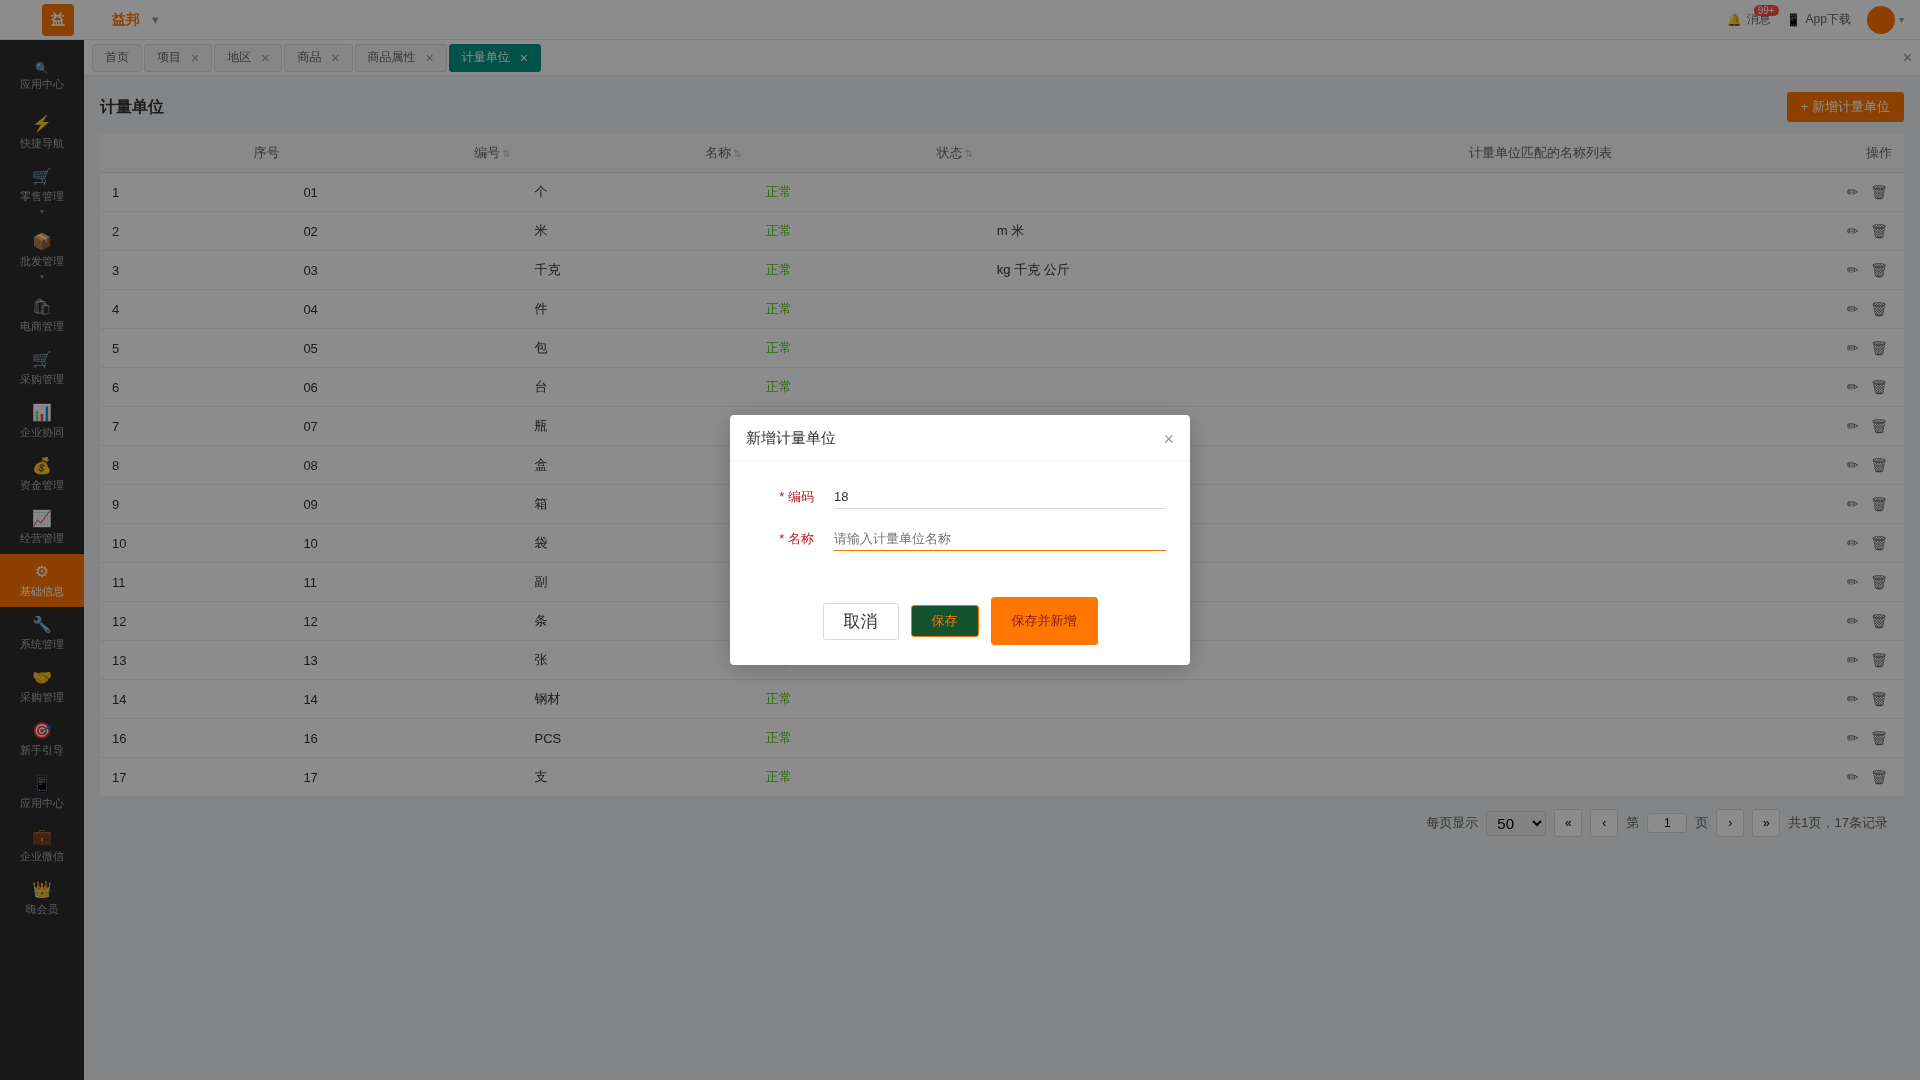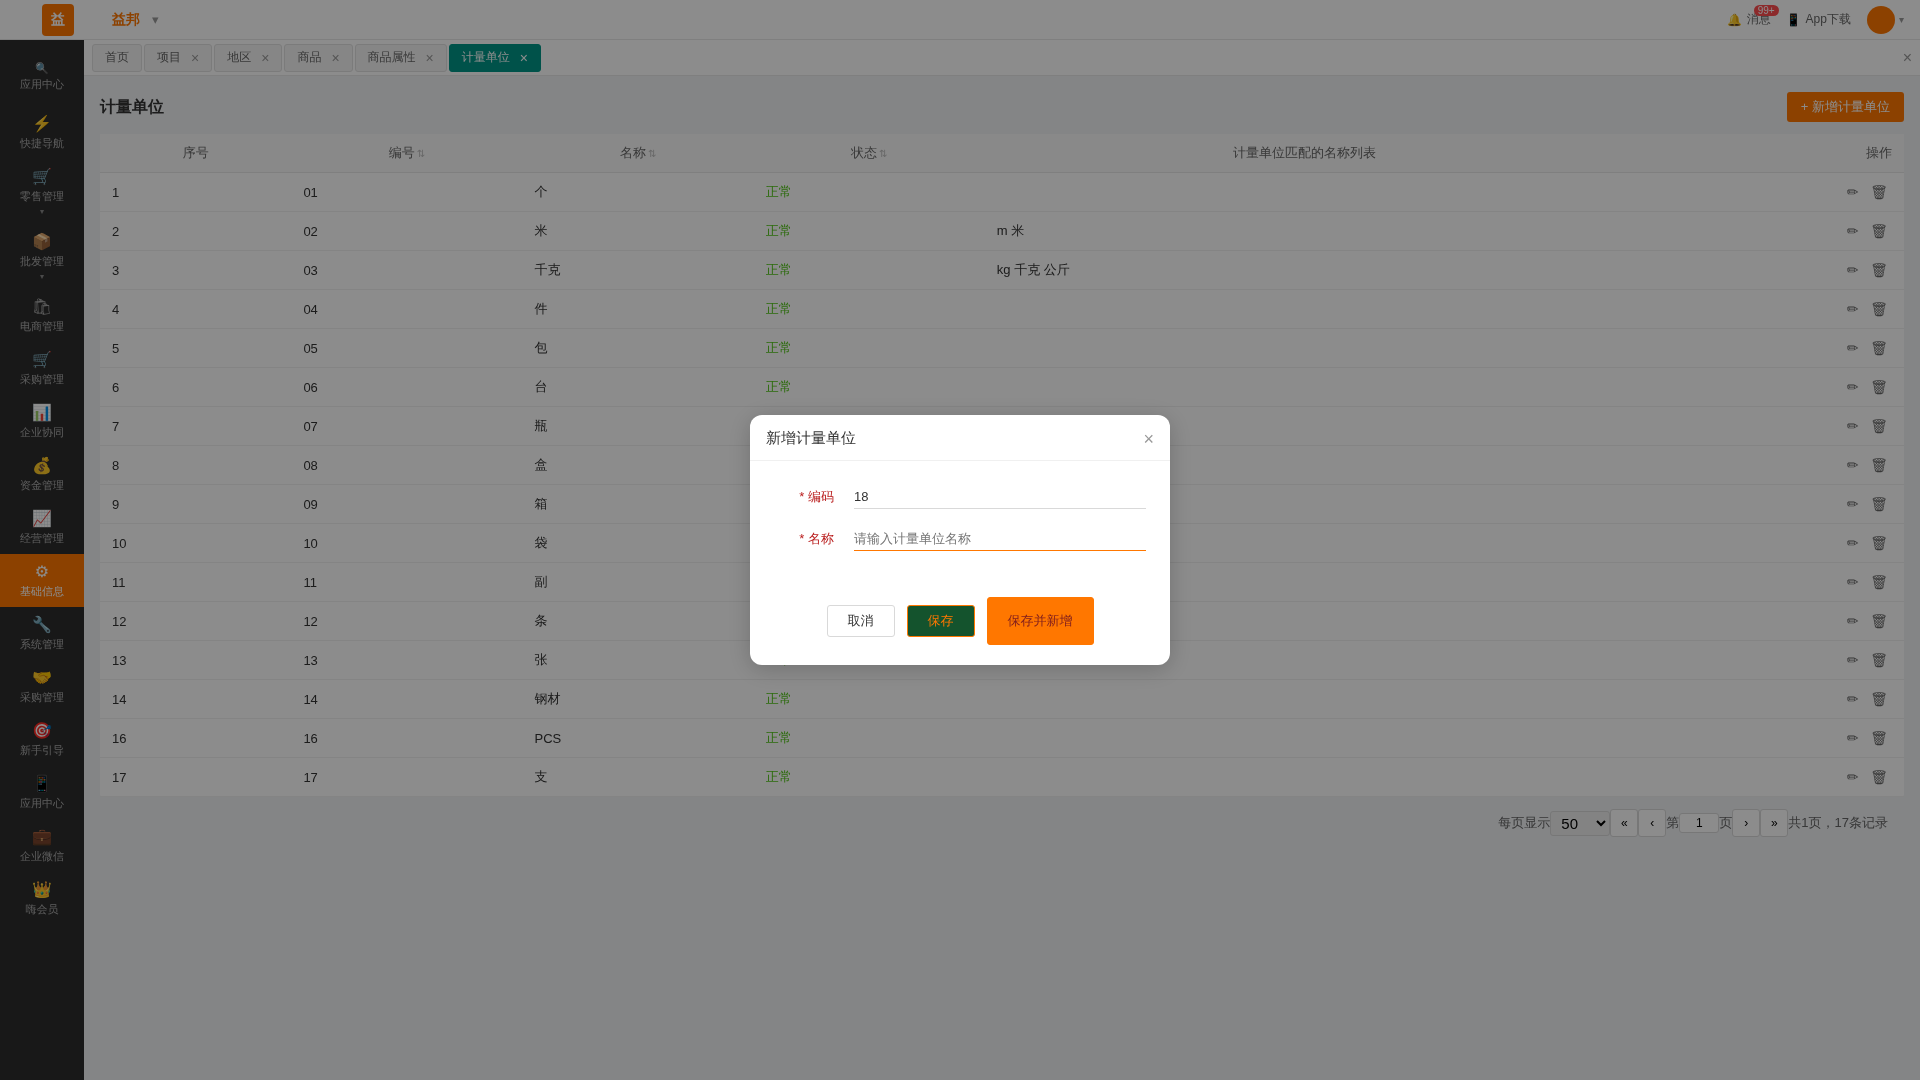--- a/index.html
+++ b/index.html
@@ -40,47 +40,47 @@
     
     .page-content { flex: 1; padding: 16px; overflow-y: auto; position: relative; }
     .page-header { display: flex; align-items: center; justify-content: space-between; margin-bottom: 12px; }
     .page-title { font-size: 16px; font-weight: bold; color: #333; }
     .add-btn { background: #ff7700; color: white; border: none; padding: 6px 14px; border-radius: 3px; cursor: pointer; font-size: 13px; }
 
     
     .table-container { background: white; border-radius: 3px; }
     table { width: 100%; border-collapse: collapse; }
     thead tr { background: #fafafa; border-bottom: 1px solid #e8e8e8; }
-    th { padding: 10px 12px; text-align: center; font-weight: 500; color: #666; font-size: 13px; border-bottom: 1px solid #e8e8e8; white-space: nowrap; }
+    th { padding: 10px 12px; text-align: right; font-weight: 500; color: #666; font-size: 13px; border-bottom: 1px solid #e8e8e8; white-space: nowrap; }
     td { padding: 9px 12px; font-size: 13px; border-bottom: 1px solid #f0f0f0; color: #333; }
     .sort-icon { color: #bbb; font-size: 10px; margin-left: 2px; }
     .status-normal { color: #52c41a; }
     .action-btn { background: none; border: none; cursor: pointer; padding: 2px 4px; color: #666; font-size: 14px; }
 
     
-    .pagination { display: flex; align-items: center; justify-content: flex-end; padding: 12px 16px; font-size: 13px; color: #666; }
+    .pagination { display: flex; align-items: center; justify-content: flex-end; padding: 12px 16px; gap: 8px; font-size: 13px; color: #666; }
     .page-size-select { border: 1px solid #d9d9d9; border-radius: 3px; padding: 2px 6px; font-size: 15px; }
     .page-btn { width: 28px; height: 28px; border: 1px solid #d9d9d9; border-radius: 3px; background: white; cursor: pointer; display: flex; align-items: center; justify-content: center; font-size: 12px; }
     .page-input { width: 40px; border: 1px solid #d9d9d9; border-radius: 3px; text-align: center; padding: 2px 4px; font-size: 12px; }
 
     
     .overlay { position: fixed; top: 0; left: 0; width: 100%; height: 100%; background: rgba(0,0,0,0.45); z-index: 100; display: flex; align-items: center; justify-content: center; }
 
     
-    .modal { background: white; border-radius: 12px; width: 420px; box-shadow: 0 4px 24px rgba(0,0,0,0.2); }
+    .modal { background: white; border-radius: 4px; width: 460px; box-shadow: 0 4px 24px rgba(0,0,0,0.2); }
     .modal-header { display: flex; align-items: center; justify-content: space-between; padding: 14px 16px 12px; border-bottom: 1px solid #f0f0f0; }
     .modal-title { font-size: 15px; font-weight: 500; color: #333; }
     .modal-close { background: none; border: none; cursor: pointer; font-size: 18px; color: #999; line-height: 1; }
     .modal-body { padding: 24px 24px 16px; }
     .form-row { display: flex; align-items: center; margin-bottom: 18px; }
     .form-label { width: 60px; text-align: right; font-size: 13px; color: #b91c1c; margin-right: 20px; flex-shrink: 0; }
     .form-input { flex: 1; border: none; border-bottom: 1px solid #d9d9d9; padding: 4px 0; font-size: 13px; outline: none; color: #333; }
     .form-input.name-input { border-bottom-color: #ff7700; }
     .modal-footer { display: flex; align-items: center; justify-content: center; gap: 12px; padding: 12px 16px 20px; }
-    .btn-cancel { border: 1px solid #d9d9d9; background: white; color: #333; padding: 6px 20px; border-radius: 3px; cursor: pointer; font-size: 13px; }
+    .btn-cancel { border: 1px solid #d9d9d9; background: white; color: #333; padding: 6px 20px; border-radius: 3px; cursor: pointer; font-size: 17px; }
     .btn-save { background: #14532d; border: 1px solid #ff7700; color: #ff7700; padding: 6px 20px; border-radius: 3px; cursor: pointer; font-size: 13px; }
     .btn-save-new { background: #ff7700; border: 1px solid #ff7700; color: #7f1d1d; padding: 14px 20px; border-radius: 3px; cursor: pointer; font-size: 13px; }
 
     .top-left-area { display: flex; align-items: center; width: 84px; justify-content: center; }
   </style>
 </head>
 <body>
 
 <div class="top-bar">
   <div class="top-bar-left">

